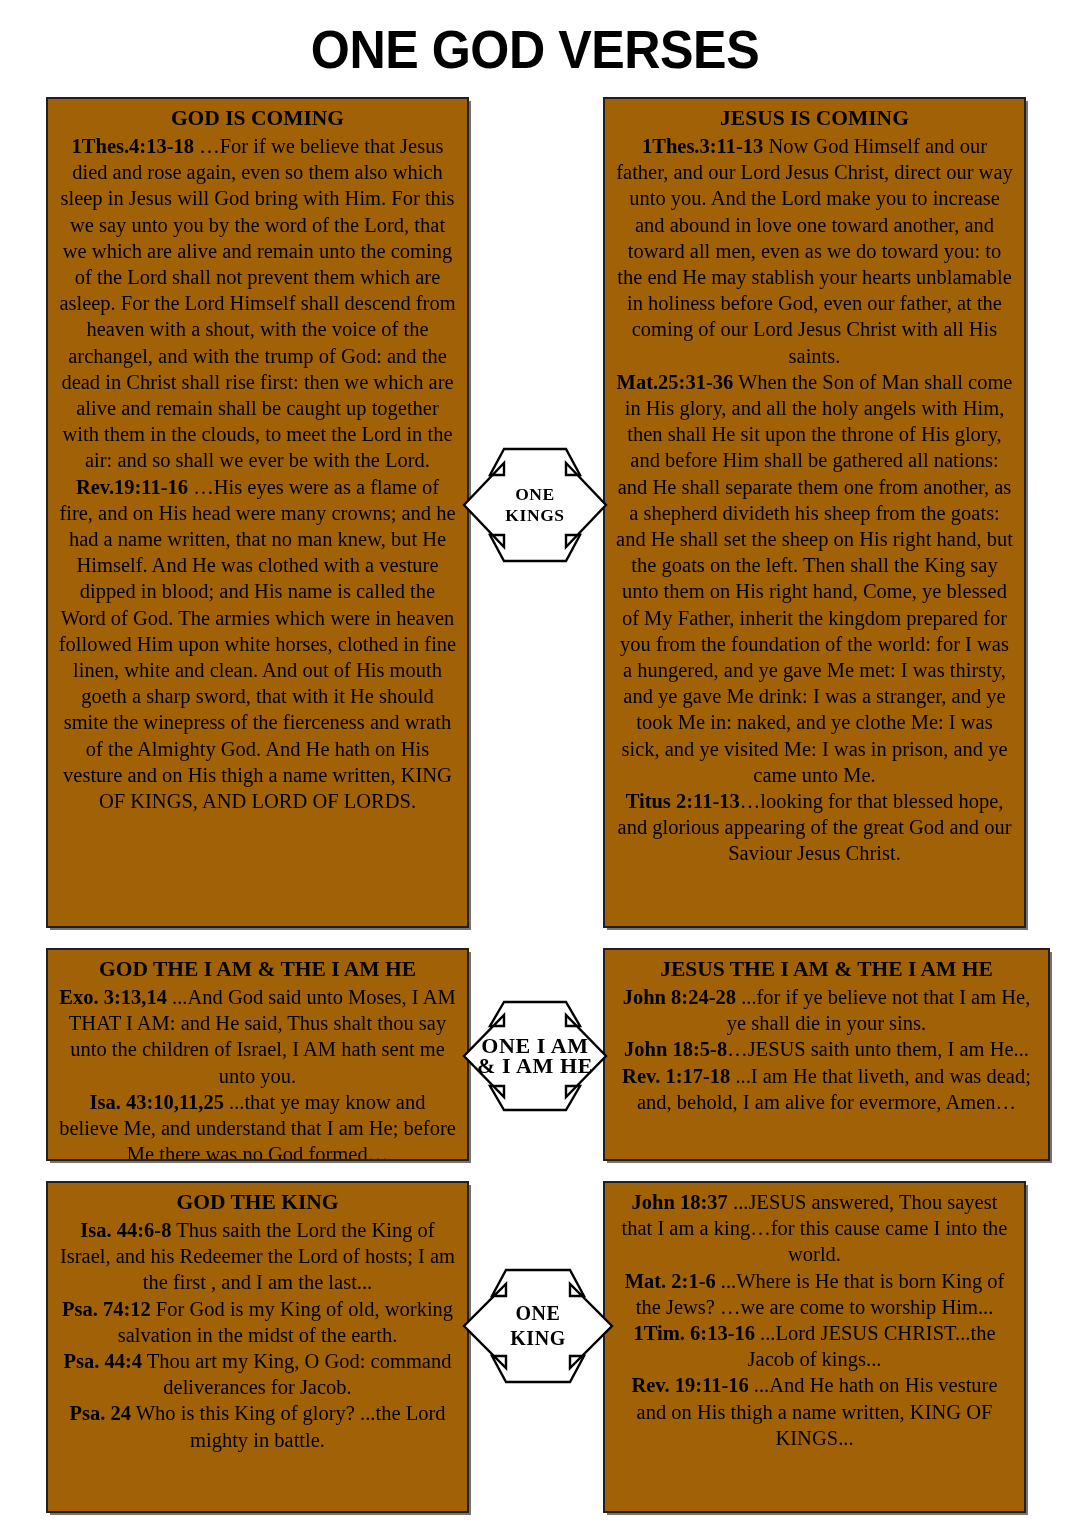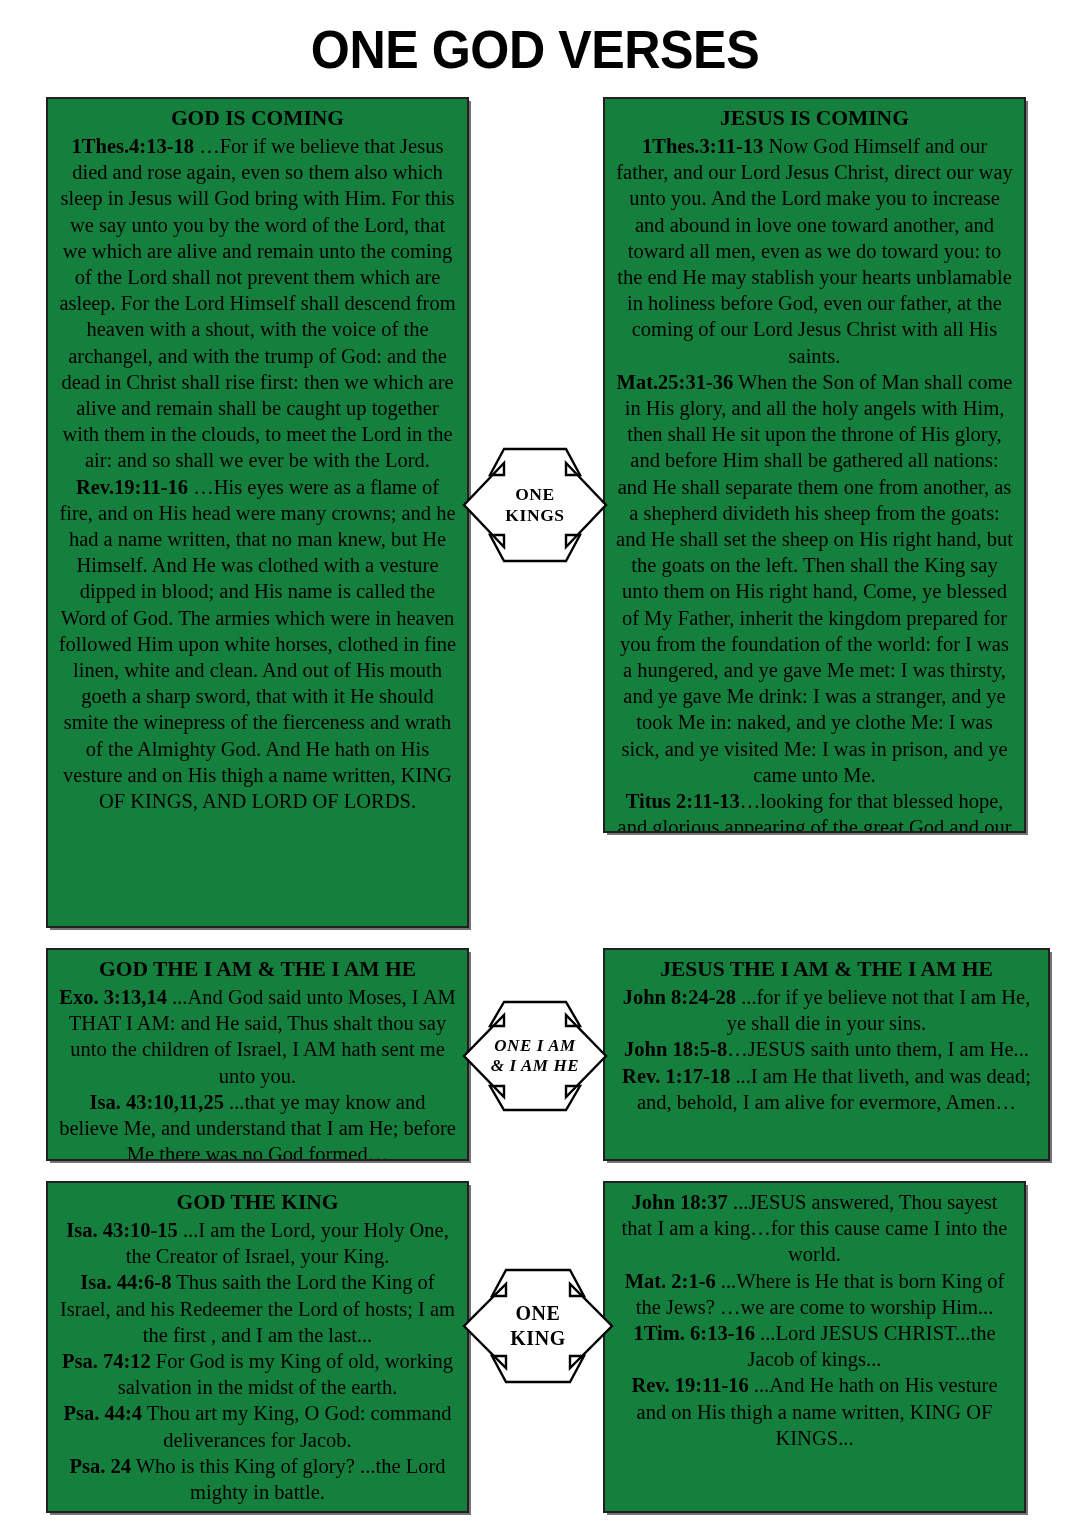--- a/index.html
+++ b/index.html
@@ -35,21 +35,21 @@
     position: absolute;
     left: 0;
     top: 0;
     width: 1070px;
     height: 1536px;
   }
 
   .vbox {
     position: absolute;
     box-sizing: border-box;
-    background: #15803d;
+    background: #a16207;
     border: 2px solid #231f20;
     box-shadow: 3px 3px 0 -1px rgba(0,0,0,0.55);
     padding: 6px 10px 6px 10px;
     text-align: center;
     font-size: 20.5px;
     line-height: 26.2px;
     overflow: hidden;
   }
 
   .vbox .bx-title {
@@ -64,21 +64,21 @@
     margin: 0;
     text-indent: 0;
   }
 
   .ref {
     font-weight: bold;
   }
 
   
   #box-god-coming     { left: 46px;  top: 97px;   width: 423px; height: 831px; }
-  #box-jesus-coming   { left: 603px; top: 97px;   width: 423px; height: 736px; }
+  #box-jesus-coming   { left: 603px; top: 97px;   width: 423px; height: 831px; }
   #box-god-iam        { left: 46px;  top: 948px;  width: 423px; height: 213px; }
   #box-jesus-iam      { left: 603px; top: 948px;  width: 447px; height: 213px; }
   #box-god-king       { left: 46px;  top: 1181px; width: 423px; height: 332px; }
   #box-jesus-king     { left: 603px; top: 1181px; width: 423px; height: 332px; }
 
   
   .arrow {
     position: absolute;
     z-index: 5;
   }
@@ -103,21 +103,21 @@
     letter-spacing: 0.6px;
     text-align: center;
     pointer-events: none;
   }
   .arrow .arrow-label span { display: block; white-space: nowrap; }
 
   #arrow-one-coming { left: 462px; top: 447px; width: 146px; height: 116px; }
   #arrow-one-iam    { left: 462px; top: 1000px; width: 146px; height: 112px; }
   #arrow-one-king   { left: 462px; top: 1268px; width: 152px; height: 116px; }
 
-  #arrow-one-iam .arrow-label { font-size: 17px; line-height: 20px; font-style: italic; }
+  #arrow-one-iam .arrow-label { font-size: 22px; line-height: 20px; }
   #arrow-one-king .arrow-label { font-size: 20px; line-height: 25px; }
 </style>
 </head>
 <body>
 
 <div id="page-title">ONE GOD VERSES</div>
 
 <div class="board">
 
   <div class="vbox" id="box-god-coming">
@@ -141,21 +141,20 @@
 
   <div class="vbox" id="box-jesus-iam">
     <span class="bx-title">JESUS THE I AM &amp; THE I AM HE</span>
     <p><span class="ref">John 8:24-28</span><span>  ...for if ye believe not that I am He, ye shall die in your sins.</span></p>
     <p><span class="ref">John 18:5-8</span><span>…JESUS saith unto them, I am He...</span></p>
     <p><span class="ref">Rev. 1:17-18</span><span> ...I am He that liveth, and was dead; and, behold, I am alive for evermore, Amen…</span></p>
   </div>
 
   <div class="vbox" id="box-god-king">
     <span class="bx-title">GOD THE KING</span>
-    <p><span class="ref">Isa. 43:10-15</span><span> ...I am the Lord, your Holy One, the Creator of Israel, your King.</span></p>
     <p><span class="ref">Isa. 44:6-8</span><span> Thus saith the Lord the King of Israel, and his Redeemer the Lord of hosts; I am the first , and I am the last...</span></p>
     <p><span class="ref">Psa. 74:12</span><span> For God is my King of old, working salvation in the midst of the earth.</span></p>
     <p><span class="ref">Psa. 44:4</span><span> Thou art my King, O God: command deliverances for Jacob.</span></p>
     <p><span class="ref">Psa. 24</span><span> Who is this King of glory? ...the Lord mighty in battle.</span></p>
   </div>
 
   <div class="vbox" id="box-jesus-king">
     <p><span class="ref">John 18:37</span><span> ...JESUS answered, Thou sayest that I am a king…for this cause came I into the world.</span></p>
     <p><span class="ref">Mat. 2:1-6</span><span> ...Where is He that is born King of the Jews? …we are come to worship Him...</span></p>
     <p><span class="ref">1Tim. 6:13-16</span><span> ...Lord JESUS CHRIST...the Jacob of kings...</span></p>

